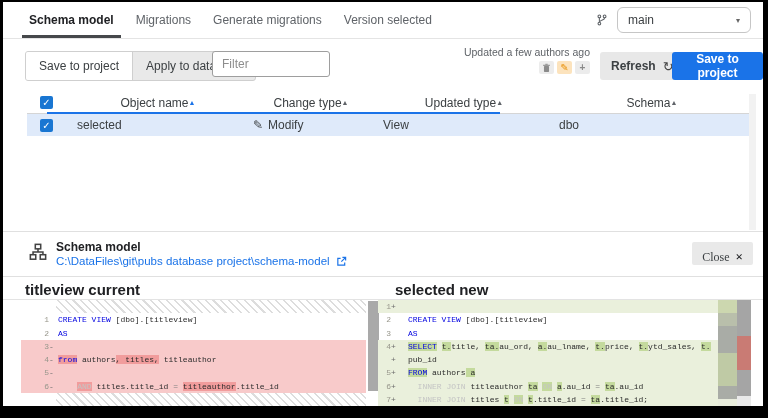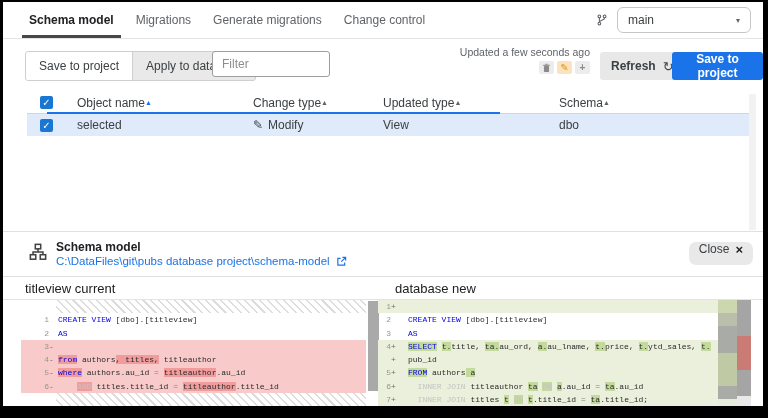--- a/index.html
+++ b/index.html
@@ -26,38 +26,38 @@
   .ci{width:15px;height:13px;display:flex;align-items:center;justify-content:center;font-size:10px;border-radius:2px;background:#ececec;color:#8a8a8a;cursor:pointer}
   .ci.mod{background:#fce3bd;color:#e8920d}
   .refresh-btn{position:absolute;left:597px;top:50px;height:28px;padding:0 11px;background:#e8e8e8;border:none;border-radius:3px;font-family:"Liberation Sans",sans-serif;font-size:12px;font-weight:bold;color:#3c4043;display:flex;align-items:center;gap:7px;cursor:pointer}
   .refresh-glyph{font-size:13px;font-weight:normal;color:#444}
   .save-btn{position:absolute;left:669px;top:50px;height:28px;padding:0 12px;background:#1a73e8;border:none;border-radius:3px;font-family:"Liberation Sans",sans-serif;font-size:12px;font-weight:bold;color:#fff;cursor:pointer}
 
   
   .thead,.trow{position:absolute;left:24px;width:726px;display:grid;grid-template-columns:44px 176px 130px 176px 1fr;align-items:center;font-size:12px;color:#3c4043}
   .thead{top:90px;height:21px;border-bottom:1px solid #d5d5d5}
   .trow{top:112px;height:22px;background:#dfeafa;cursor:pointer}
-  .hcell{display:flex;align-items:center;justify-content:flex-start;padding:0 8px 0 6px;cursor:pointer}
+  .hcell{display:flex;align-items:center;justify-content:center;padding:0 8px 0 6px;cursor:pointer}
   .rcell{padding-left:6px;display:flex;align-items:center;gap:5px}
   .sort-arrow{font-size:7px;color:#5f6368}
   .sort-arrow.active{color:#1a73e8}
   .checkbox{width:13px;height:13px;background:#1976d2;border-radius:2px;color:#fff;font-size:10px;line-height:13px;display:flex;align-items:center;justify-content:center;margin-left:13px;cursor:pointer}
   .progress{position:absolute;left:44px;top:110px;width:453px;height:2.5px;background:#1a73e8}
   .vscroll{position:absolute;right:7px;top:92px;width:7px;height:136px;background:#f2f2f2;cursor:pointer}
 
   .divider{position:absolute;left:0;right:0;height:1px;background:#e0e0e0}
 
   
   .schema-icon{position:absolute;left:26px;top:241px}
   .panel-title{position:absolute;left:53px;top:238px;font-size:12px;font-weight:bold;color:#202124}
   .panel-path{position:absolute;left:53px;top:253px;font-size:11.5px;color:#1a73e8;display:flex;align-items:center;gap:6px;cursor:pointer}
-  .close-btn{position:absolute;right:10px;top:240px;height:23px;padding:0 10px;background:#e9e9e9;border:none;border-radius:7px;font-family:Liberation Sans, sans-serif;font-size:12px;color:#3c4043;display:flex;align-items:flex-start;gap:6px;cursor:pointer}
+  .close-btn{position:absolute;right:10px;top:240px;height:23px;padding:0 10px;background:#e9e9e9;border:none;border-radius:2px;font-family:Liberation Serif, serif;font-size:12px;color:#3c4043;display:flex;align-items:flex-end;gap:6px;cursor:pointer}
   .close-x{font-weight:bold;font-size:13px;color:#202124}
 
-  .difftitles{position:absolute;top:275px;left:0;right:0;height:22px;border-bottom:1px solid #e3e3e3;font-size:13px;font-weight:normal;color:#202124}
+  .difftitles{position:absolute;top:275px;left:0;right:0;height:22px;border-bottom:1px solid #e3e3e3;font-size:15px;font-weight:bold;color:#202124}
   .difftitles .lt{position:absolute;left:22px;top:4px}
   .difftitles .rt{position:absolute;left:392px;top:4px}
 
   
   .diff{position:absolute;top:298px;left:0;width:760px;height:106px;font-family:"Liberation Mono","DejaVu Sans Mono",monospace;font-size:8px}
   .pane{position:absolute;top:0;height:106px}
   .pane-left{left:18px;width:358px}
   .pane-right{left:375px;width:373px}
   .cline{display:flex;height:13.25px;line-height:13.25px;white-space:pre}
   .pane-left .cline{width:345px}
@@ -89,21 +89,21 @@
 </head>
 <body>
 
 <div id="app">
 
   <div class="tabbar">
     <div id="tabs" style="display:flex">
         <div class="tab active">Schema model</div>
         <div class="tab">Migrations</div>
         <div class="tab">Generate migrations</div>
-        <div class="tab">Change control</div>
+        <div class="tab">Version selected</div>
       </div>
   </div>
   <div class="branchbox">
     <span style="display:flex">
       <svg viewBox="0 0 16 16" width="12" height="14">
           <g fill="none" stroke="#5f6368" stroke-width="1.4">
             <circle cx="4.5" cy="3.2" r="1.8"></circle>
             <circle cx="4.5" cy="12.8" r="1.8"></circle>
             <circle cx="11.5" cy="3.2" r="1.8"></circle>
             <path d="M4.5 5v6M11.5 5c0 3.5-4.5 2.5-6 5"></path>
@@ -115,21 +115,21 @@
       <span class="caret">▾</span>
     </div>
   </div>
 
   <div class="seg" id="seg">
       <button class="sbtn active">Save to project</button>
       <button class="sbtn">Apply to database</button>
     </div>
   <input class="filter" placeholder="Filter" style="">
   <div class="status">
-    <div>Updated a few seconds ago</div>
+    <div>Updated a few authors ago</div>
     <div class="change-icons" id="change-icons">
         <div class="ci">
           <svg viewBox="0 0 12 12" width="9" height="10">
             <g fill="#8a8a8a">
               <rect x="2.6" y="3.4" width="6.8" height="8" rx="1"></rect>
               <rect x="1.5" y="1.7" width="9" height="1.4"></rect>
               <rect x="4.4" y="0.4" width="3.2" height="1.3"></rect>
             </g>
           </svg>
         </div>
@@ -207,31 +207,31 @@
   </div>
   <button class="close-btn">
     <span>Close</span>
     <span class="close-x">×</span>
   </button>
 
   <div class="divider" style="top:274px"></div>
 
   <div class="difftitles">
     <span class="lt">titleview current</span>
-    <span class="rt">database new</span>
+    <span class="rt">selected new</span>
   </div>
 
   <div class="diff">
     <div class="pane pane-left" id="pane-left">
         <div class="cline hatch"></div>
         <div class="cline"><span class="gut">1</span><span class="mark"></span><span class="code"><span class="sg kw">CREATE VIEW</span><span class="sg txt"> [dbo].[titleview]</span></span></div>
         <div class="cline"><span class="gut">2</span><span class="mark"></span><span class="code"><span class="sg kw">AS</span></span></div>
         <div class="cline rem"><span class="gut">3</span><span class="mark">-</span></div>
         <div class="cline rem"><span class="gut">4</span><span class="mark">-</span><span class="code"><span class="sg kw hl">from</span><span class="sg txt"> authors</span><span class="sg txt hl">, titles,</span><span class="sg txt"> titleauthor</span></span></div>
-        <div class="cline rem"><span class="gut">5</span><span class="mark">-</span><span class="code"><span class="sg kw hl">where</span><span class="sg txt"> authors.au_id </span><span class="sg op">=</span><span class="sg txt"> </span><span class="sg txt hl">titleauthor</span><span class="sg txt">.au_id</span></span></div>
+        <div class="cline rem"><span class="gut">5</span><span class="mark">-</span></div>
         <div class="cline rem"><span class="gut">6</span><span class="mark">-</span><span class="code"><span class="sg txt">    </span><span class="sg dim hl">AND</span><span class="sg txt"> titles.title_id </span><span class="sg op">=</span><span class="sg txt"> </span><span class="sg txt hl">titleauthor</span><span class="sg txt">.title_id</span></span></div>
         <div class="cline hatch"></div>
         <div class="lscroll"></div>
       </div>
     <div class="pane pane-right" id="pane-right">
         <div class="cline add"><span class="gut">1</span><span class="mark">+</span><span class="code"></span></div>
         <div class="cline"><span class="gut">2</span><span class="mark"></span><span class="code"><span class="sg kw">CREATE VIEW</span><span class="sg txt"> [dbo].[titleview]</span></span></div>
         <div class="cline"><span class="gut">3</span><span class="mark"></span><span class="code"><span class="sg kw">AS</span></span></div>
         <div class="cline add"><span class="gut">4</span><span class="mark">+</span><span class="code"><span class="sg kw hl">SELECT</span><span class="sg txt"> </span><span class="sg txt hl">t.</span><span class="sg txt">title, </span><span class="sg txt hl">ta.</span><span class="sg txt">au_ord, </span><span class="sg txt hl">a.</span><span class="sg txt">au_lname, </span><span class="sg txt hl">t.</span><span class="sg txt">price, </span><span class="sg txt hl">t.</span><span class="sg txt">ytd_sales, </span><span class="sg txt hl">t.</span></span></div>
         <div class="cline add"><span class="gut"></span><span class="mark">+</span><span class="code"><span class="sg txt">pub_id</span></span></div>

